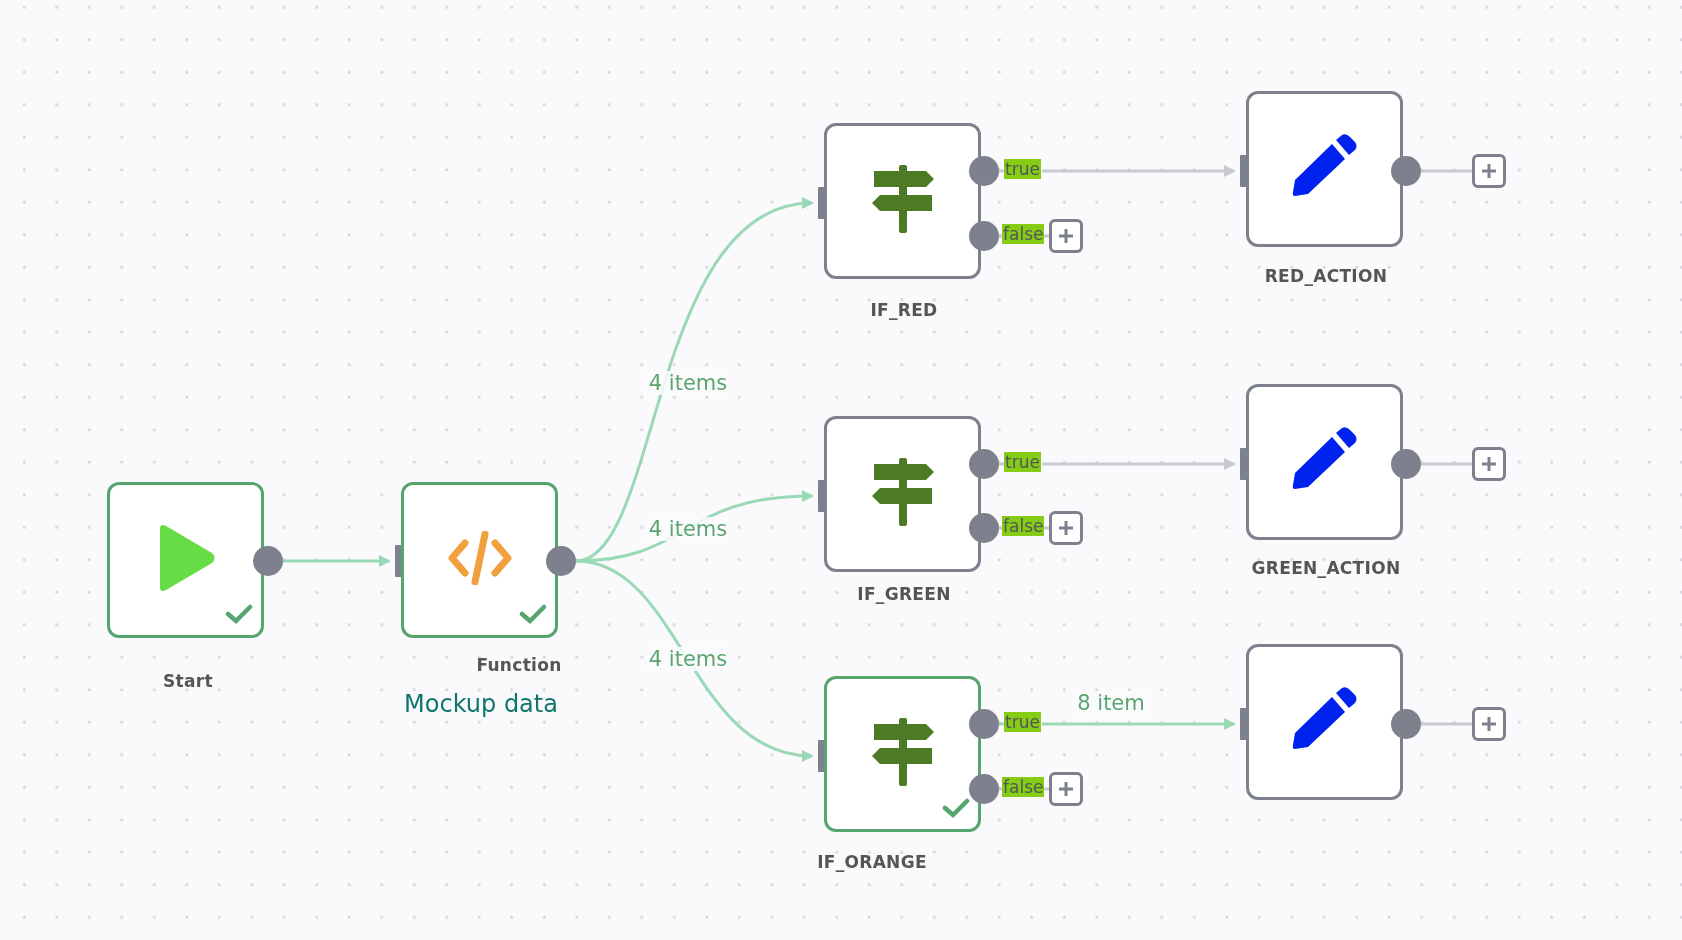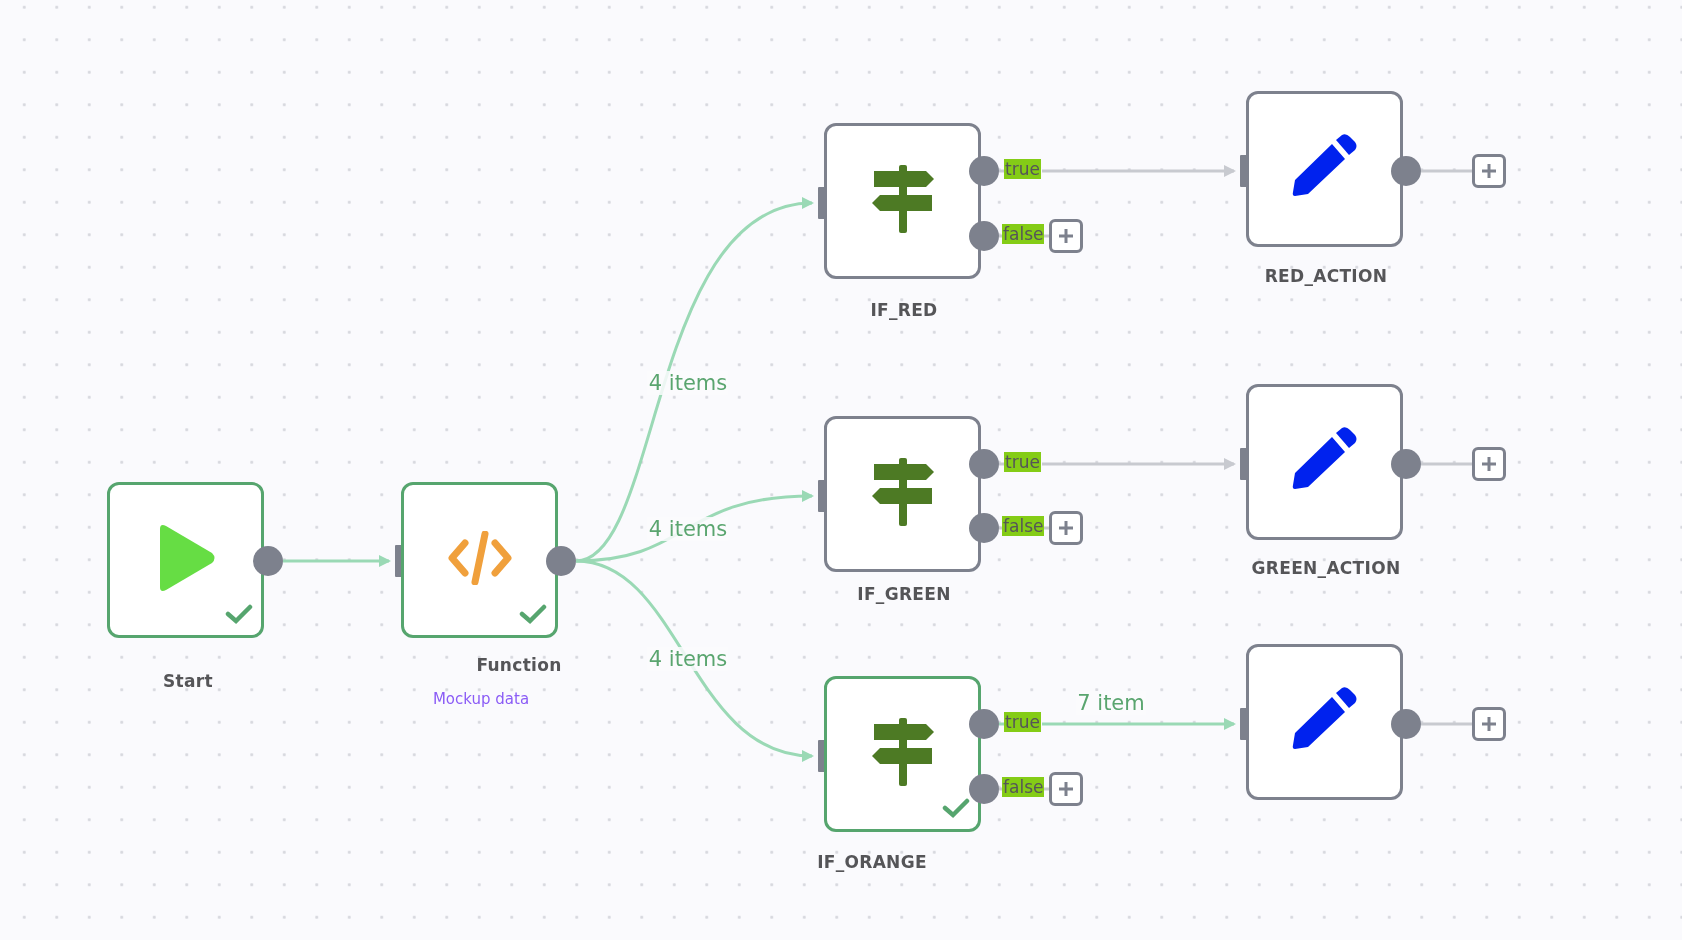--- a/index.html
+++ b/index.html
@@ -18,21 +18,21 @@
   }
   .node.success { border-color:#56a56e; }
   .node .icon { position:absolute; left:50%; top:50%; transform:translate(-50%,-50%); }
   .node .check { position:absolute; right:8px; bottom:6px; }
   .node-label {
     position:absolute; transform:translateX(-50%); white-space:nowrap;
     font-size:17px; font-weight:600; color:#555558; text-align:left; letter-spacing:0.3px;
   }
   .node-sub {
     position:absolute; transform:translateX(-50%); white-space:nowrap;
-    font-size:15px; color:#8b5cf6; 
+    font-size:24px; color:#0f766e; 
   }
   .in-port {
     position:absolute; width:12px; height:32px; background:#7d818d; border-radius:1px;
   }
   .out-port {
     position:absolute; width:30px; height:30px; border-radius:50%; background:#7d818d;
   }
   .port-label {
     position:absolute; font-size:17px; color:#555558; background:#84cc16; padding:0 1px;
   }
@@ -84,21 +84,21 @@
     <path d="M999,724 L1004,724" stroke="#9ad9b5" stroke-width="3"></path>
 
     <path d="M1421,171 L1472,171" stroke="#c8cad0" stroke-width="3"></path>
     <path d="M1421,464 L1472,464" stroke="#c8cad0" stroke-width="3"></path>
     <path d="M1421,724 L1472,724" stroke="#c8cad0" stroke-width="3"></path>
   </svg>
 
   <div class="edge-label" style="left:688px;top:383px;">4 items</div>
   <div class="edge-label" style="left:688px;top:529px;">4 items</div>
   <div class="edge-label" style="left:688px;top:659px;">4 items</div>
-  <div class="edge-label" style="left:1111px;top:703px;">7 item</div>
+  <div class="edge-label" style="left:1111px;top:703px;">8 item</div>
 
   <div class="node success" style="left:107px;top:482px;">
     <span class="icon">
       <svg width="64" height="70" viewBox="0 0 64 70">
           <path d="M6,6 Q6,0 12,3 L58,30 Q63,35 58,40 L12,67 Q6,70 6,64 Z" fill="#66dd44"></path>
         </svg>
     </span>
     <span class="check">
       <svg width="28" height="22" viewBox="0 0 28 22">
           <path d="M3,11 L11,18 L25,4" stroke="#56a56e" stroke-width="4.5" fill="none" stroke-linecap="round"></path>

